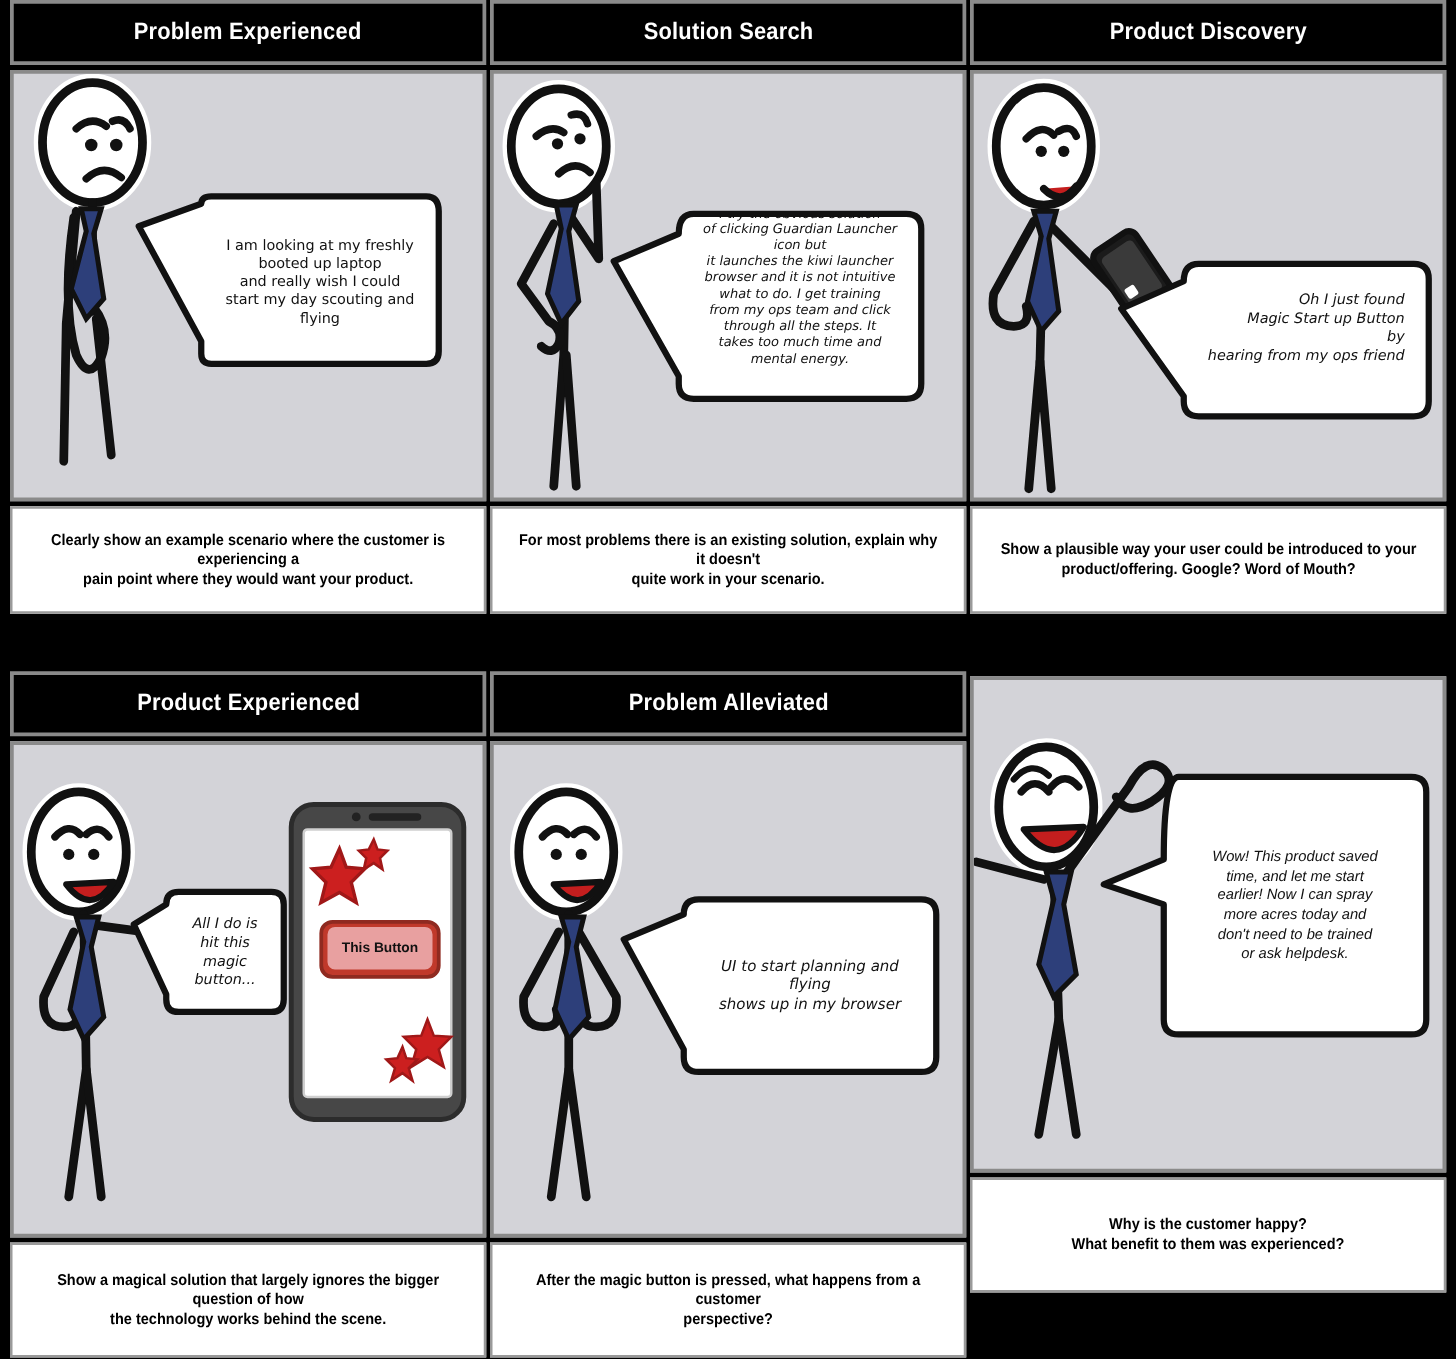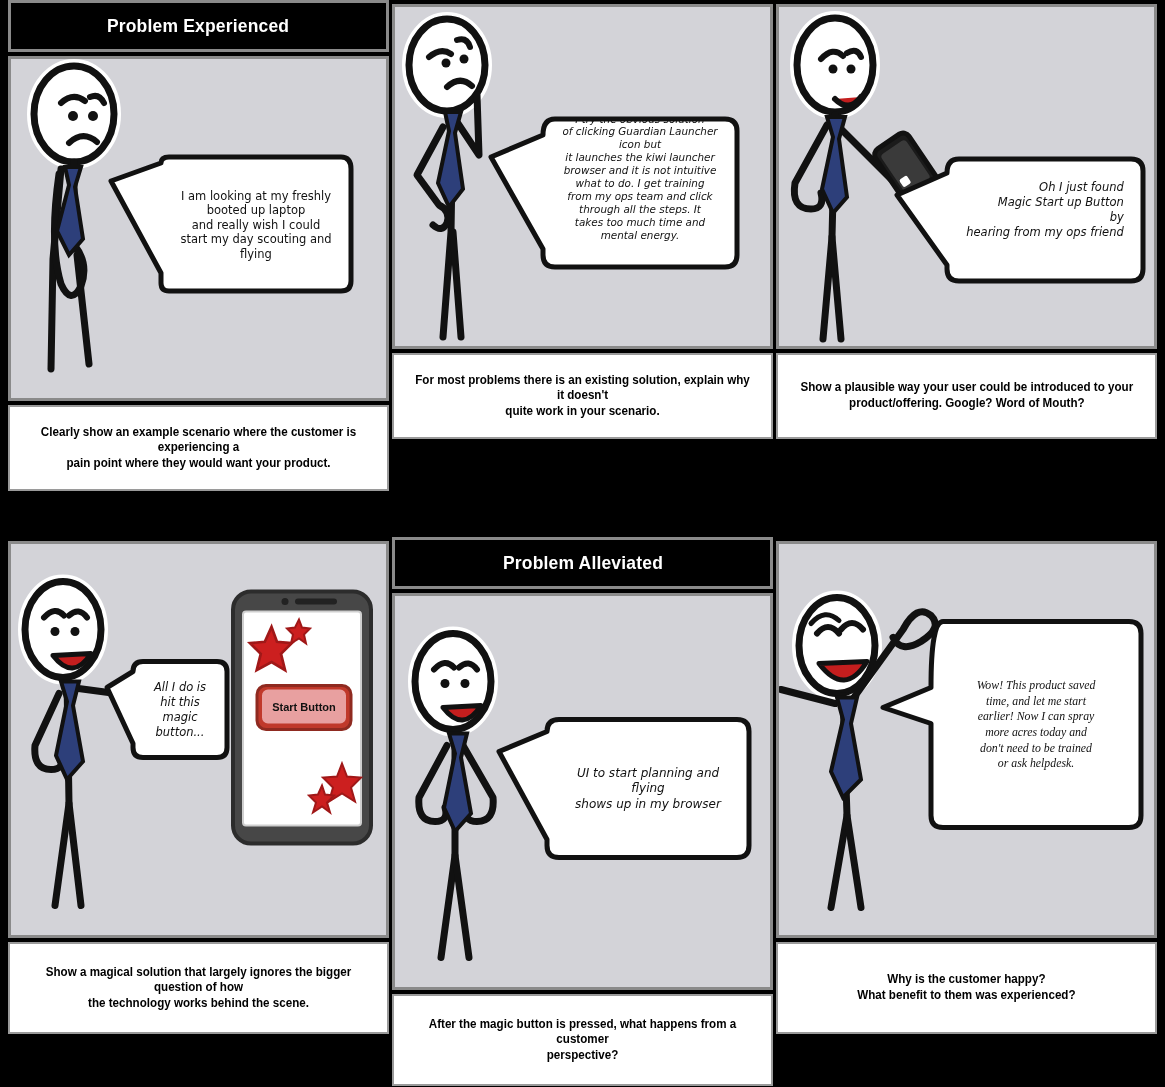--- a/index.html
+++ b/index.html
@@ -137,20 +137,23 @@
           </foreignObject>
         </svg>
       </div>
       <div class="panel-caption">
         <div class="cap-text">Clearly show an example scenario where the customer is experiencing a
 pain point where they would want your product.</div>
       </div>
     </div>
 
     <div class="cell cell-1">
+      <div class="panel-header">
+        <span class="title">Solution Search</span>
+      </div>
       <div class="panel-art">
         <svg viewBox="0 0 375 339" preserveAspectRatio="xMidYMid meet">
           <g fill="none" stroke="#111" stroke-width="7" stroke-linecap="round" stroke-linejoin="round">
             <ellipse cx="52" cy="58" rx="38" ry="46" fill="#fff" stroke="#fff" stroke-width="14"></ellipse>
             <ellipse cx="52" cy="58" rx="38" ry="46" fill="#fff" stroke="#111" stroke-width="7"></ellipse>
             <circle cx="51" cy="56" r="4.5" fill="#111" stroke="none"></circle>
             <circle cx="69" cy="52" r="4.5" fill="#111" stroke="none"></circle>
             <path d="M34 50 q12 -10 22 -3" stroke-width="6"></path>
             <path d="M62 33 q10 -3 13 7" stroke-width="6"></path>
             <path d="M52 80 q13 -12 25 -1" stroke-width="6"></path>
@@ -182,20 +185,23 @@
           </foreignObject>
         </svg>
       </div>
       <div class="panel-caption">
         <div class="cap-text">For most problems there is an existing solution, explain why it doesn't
 quite work in your scenario.</div>
       </div>
     </div>
 
     <div class="cell cell-2">
+      <div class="panel-header">
+        <span class="title">Product Discovery</span>
+      </div>
       <div class="panel-art">
         <svg viewBox="0 0 375 339" preserveAspectRatio="xMidYMid meet">
           <g fill="none" stroke="#111" stroke-width="7" stroke-linecap="round" stroke-linejoin="round">
             <ellipse cx="56" cy="58" rx="38" ry="47" fill="#fff" stroke="#fff" stroke-width="14"></ellipse>
             <ellipse cx="56" cy="58" rx="38" ry="47" fill="#fff" stroke="#111" stroke-width="7"></ellipse>
             <circle cx="54" cy="62" r="4.5" fill="#111" stroke="none"></circle>
             <circle cx="72" cy="62" r="4.5" fill="#111" stroke="none"></circle>
             <path d="M42 52 q12 -13 22 -3" stroke-width="6"></path>
             <path d="M68 46 q10 -6 14 4" stroke-width="6"></path>
 
@@ -231,20 +237,23 @@
       <div class="panel-caption">
         <div class="cap-text">Show a plausible way your user could be introduced to your
 product/offering. Google? Word of Mouth?</div>
       </div>
     </div>
   </div>
 
   <div class="row row-2">
 
     <div class="cell cell-0">
+      <div class="panel-header">
+        <span class="title">Product Experienced</span>
+      </div>
       <div class="panel-art">
         <svg viewBox="0 0 375 344" preserveAspectRatio="xMidYMid meet">
           <g fill="none" stroke="#111" stroke-width="7" stroke-linecap="round" stroke-linejoin="round">
             <ellipse cx="52" cy="62" rx="38" ry="48" fill="#fff" stroke="#fff" stroke-width="14"></ellipse>
             <ellipse cx="52" cy="62" rx="38" ry="48" fill="#fff" stroke="#111" stroke-width="7"></ellipse>
             <circle cx="44" cy="64" r="4.5" fill="#111" stroke="none"></circle>
             <circle cx="64" cy="64" r="4.5" fill="#111" stroke="none"></circle>
             <path d="M33 50 q11 -12 20 -2" stroke-width="6"></path>
             <path d="M58 48 q10 -9 18 2" stroke-width="6"></path>
 
@@ -291,21 +300,21 @@
             <path d="M311 218 l3 9 9 1 -7 7 3 10 -8 -6 -9 6 3 -10 -7 -7 9 -1 z"></path>
           </g>
 
           <g>
             <rect x="246" y="118" width="94" height="44" rx="9" fill="#c0392b" stroke="#8f2a20" stroke-width="3"></rect>
             <rect x="250" y="121" width="86" height="36" rx="7" fill="#e8a0a0" stroke="#c0392b" stroke-width="2"></rect>
           </g>
           <foreignObject x="250" y="121" width="86" height="36">
             <div xmlns="http://www.w3.org/1999/xhtml" style="width:86px;height:36px;display:flex;align-items:center;justify-content:center;
                         font-family:'Liberation Sans Narrow','Liberation Sans',sans-serif;font-size:11px;font-weight:bold;
-                        color:#111;text-align:center;">Start Button</div>
+                        color:#111;text-align:center;">This Button</div>
           </foreignObject>
         </svg>
       </div>
       <div class="panel-caption">
         <div class="cap-text">Show a magical solution that largely ignores the bigger question of how
 the technology works behind the scene.</div>
       </div>
     </div>
 
     <div class="cell cell-1">
@@ -367,21 +376,21 @@
             <path d="M72 134 L124 62 q14 -26 28 -14 q12 12 -10 26 q-20 12 -28 -4"></path>
 
             <path d="M56 136 L2 122"></path>
           </g>
           <path d="M58 130 L78 130 L72 156 L82 212 L64 230 L52 204 L64 152 Z" fill="#2d3f7a" stroke="#111" stroke-width="4"></path>
           <g>
             <path d="M104 140 L152 120 Q152 54 164 54 L350 54 Q362 54 362 66 L362 248 Q362 260 350 260 L164 260 Q152 260 152 248 L152 156 Z" fill="#ffffff" stroke="#111" stroke-width="5" stroke-linejoin="round"></path>
           </g>
           <foreignObject x="154" y="56" width="206" height="202">
             <div xmlns="http://www.w3.org/1999/xhtml" style="width:206px;height:202px;display:flex;align-items:center;justify-content:center;
-                        font-family:Liberation Serif, serif;font-size:11.8px;font-style:italic;line-height:1.32;
+                        font-family:Liberation Sans, sans-serif;font-size:11.8px;font-style:italic;line-height:1.32;
                         text-align:center;color:#111;white-space:pre-line;padding:2px 8px;box-sizing:border-box;">Wow! This product saved
 time, and let me start
 earlier! Now I can spray
 more acres today and
 don't need to be trained
 or ask helpdesk.</div>
           </foreignObject>
         </svg>
       </div>
       <div class="panel-caption">

